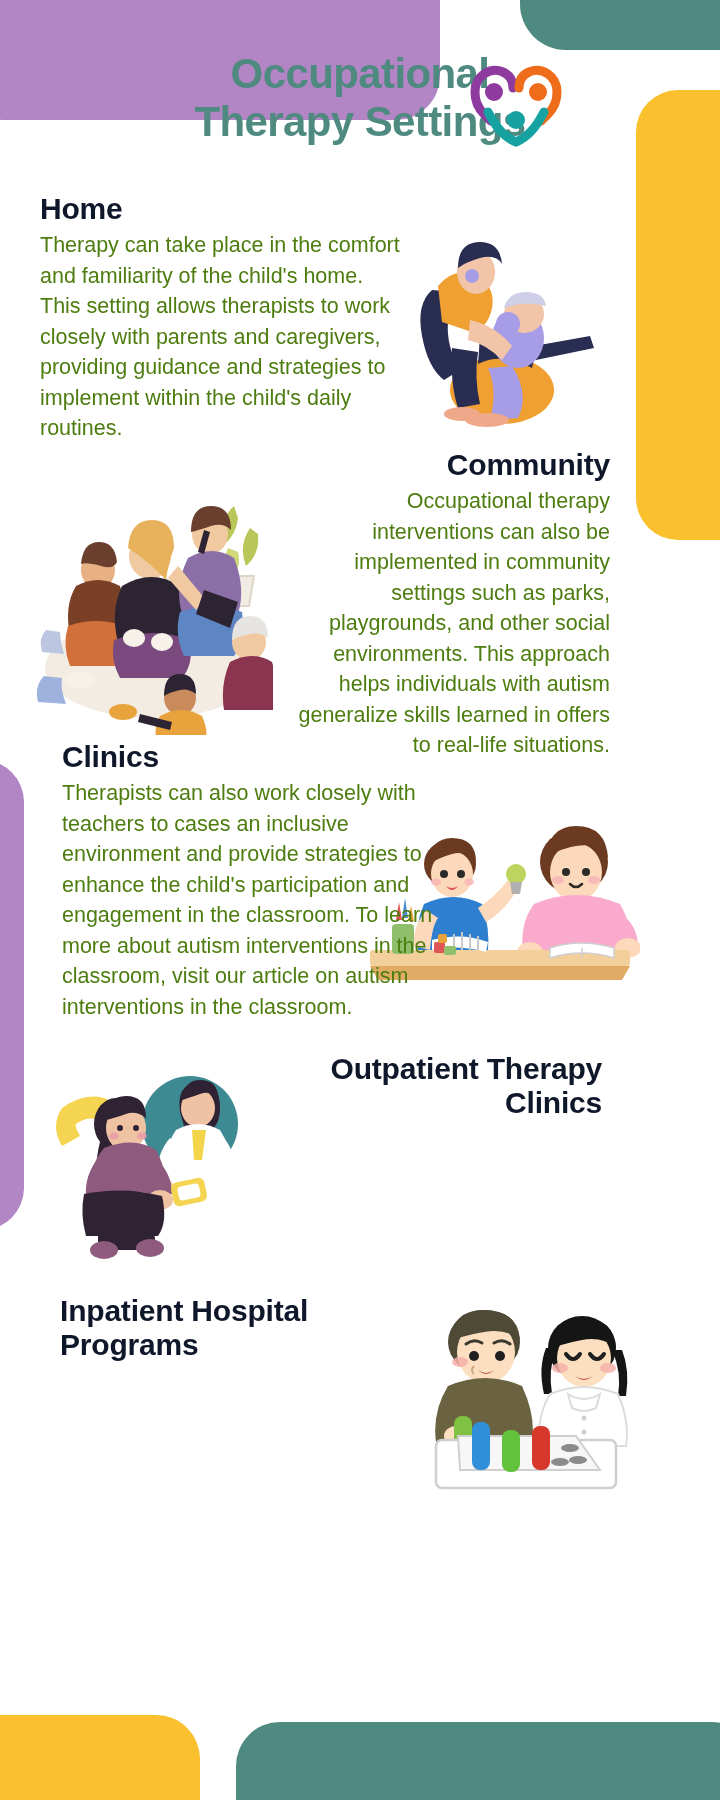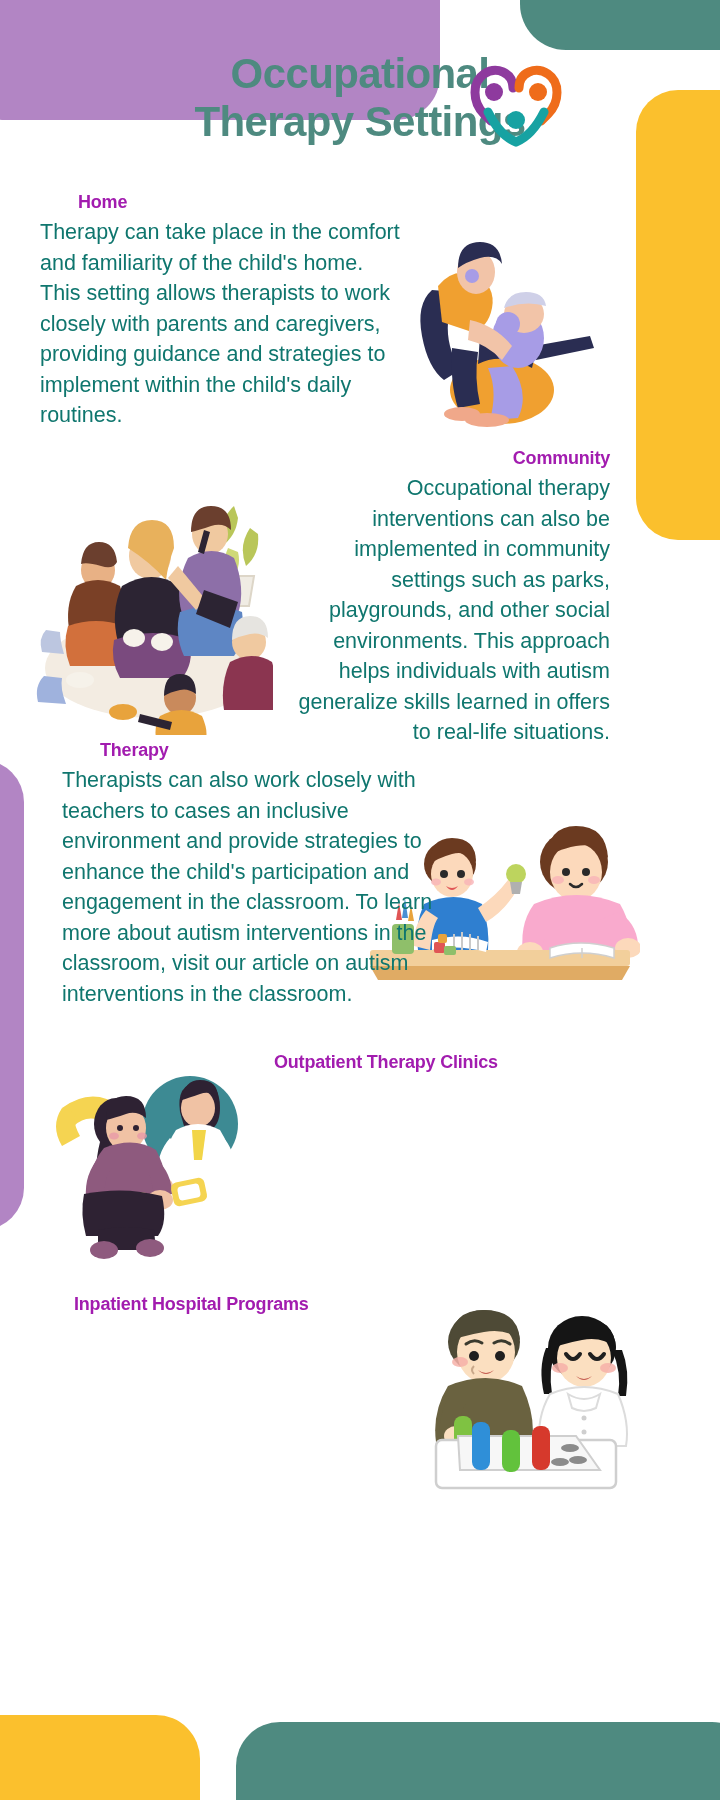--- a/index.html
+++ b/index.html
@@ -68,51 +68,50 @@
   #brand-logo {
     position: absolute;
     left: 466px; top: 12px;
     width: 100px; height: 86px;
   }
 
   
   .section { position: absolute; z-index: 2; }
   .sec-title {
     font-weight: 800;
-    font-size: 18px;
-    color: #a21caf;
+    font-size: 30px;
+    color: #0f172a;
     letter-spacing: -0.2px;
     margin-bottom: 4px;
-    margin-left: 38px;
   }
   .sec-body {
     font-size: 21.5px;
     line-height: 1.42;
-    color: #0f766e;
+    color: #4d7c0f;
     font-weight: 500;
   }
   .align-right { text-align: right; }
-  .align-center { text-align: left; }
+  .align-center { text-align: right; }
 
   .illus { position: absolute; z-index: 1; }
 
   
   #sec-home        { left: 40px;  top: 192px; width: 360px; }
   #illus-home      { left: 384px; top: 228px; width: 215px; height: 200px; }
 
   #sec-community   { left: 290px; top: 448px; width: 320px; }
   #illus-community { left: 28px;  top: 470px; width: 245px; height: 265px; }
 
   #sec-school      { left: 62px;  top: 740px; width: 380px; }
   #illus-school    { left: 370px; top: 820px; width: 270px; height: 195px; }
 
   #sec-outpatient  { left: 236px; top: 1052px; width: 366px; }
   #illus-outpatient{ left: 52px;  top: 1072px; width: 215px; height: 190px; }
 
-  #sec-inpatient   { left: 36px;  top: 1294px; width: 380px; }
+  #sec-inpatient   { left: 60px;  top: 1294px; width: 380px; }
   #illus-inpatient { left: 418px; top: 1308px; width: 215px; height: 190px; }
 </style>
 </head>
 <body>
 
 <div class="deco" id="deco-top-left"></div>
 <div class="deco" id="deco-top-right"></div>
 <div class="deco" id="deco-right-yellow"></div>
 <div class="deco" id="deco-left-purple"></div>
 <div class="deco" id="deco-bottom-yellow"></div>
@@ -240,21 +239,21 @@
   <path d="M32 98 l3 -20 l3 20 z" fill="#4a8fd4"></path>
   <path d="M38 101 l3 -16 l3 16 z" fill="#e8a33c"></path>
   <rect x="64" y="122" width="11" height="11" rx="2" fill="#e05555"></rect>
   <rect x="74" y="126" width="12" height="9" rx="2" fill="#8fbf6a"></rect>
   <rect x="68" y="114" width="9" height="9" rx="2" fill="#e8a33c"></rect>
   <path d="M180 128 q30 -10 64 0 l0 10 q-32 -10 -64 0 z" fill="#ffffff" stroke="#cfcfcf" stroke-width="1.5"></path>
   <path d="M212 128 l0 10" stroke="#cfcfcf" stroke-width="1.5"></path>
 </svg>
 
 <div class="section" id="sec-school">
-  <div class="sec-title">Therapy</div>
+  <div class="sec-title">Clinics</div>
   <div class="sec-body">Therapists can also work closely with teachers to cases an inclusive environment and provide strategies to enhance the child's participation and engagement in the classroom. To learn more about autism interventions in the classroom, visit our article on autism interventions in the classroom.</div>
 </div>
 
 <svg class="illus" id="illus-outpatient" viewBox="0 0 215 190">
   <circle cx="138" cy="52" r="48" fill="#3d8a93"></circle>
   <path d="M10 36 q30 -22 58 -2 l-12 18 q-20 -12 -34 2 z" fill="#f5d451"></path>
   <path d="M10 36 q-12 18 0 38 l18 -10 q-8 -14 -4 -22 z" fill="#f5d451"></path>
   <path d="M56 52 l16 -8 l-2 20 z" fill="#f5d451"></path>
   <path d="M128 40 q-4 -28 18 -30 q22 -2 22 26 q0 20 -14 24 l-22 -6 z" fill="#2e2233"></path>
   <ellipse cx="146" cy="36" rx="17" ry="19" fill="#f0c2a4"></ellipse>

